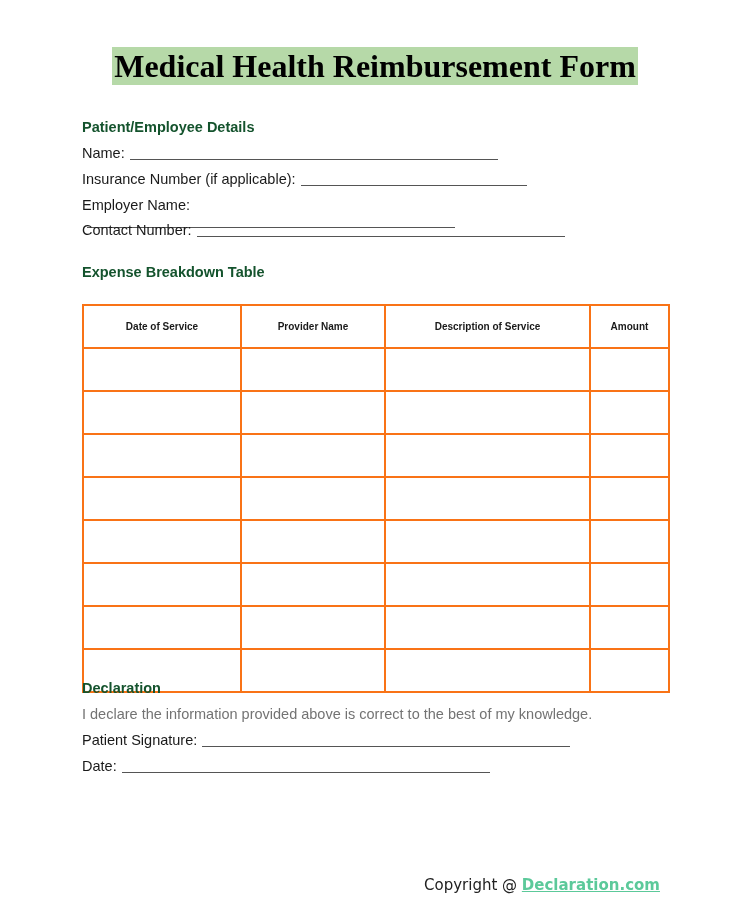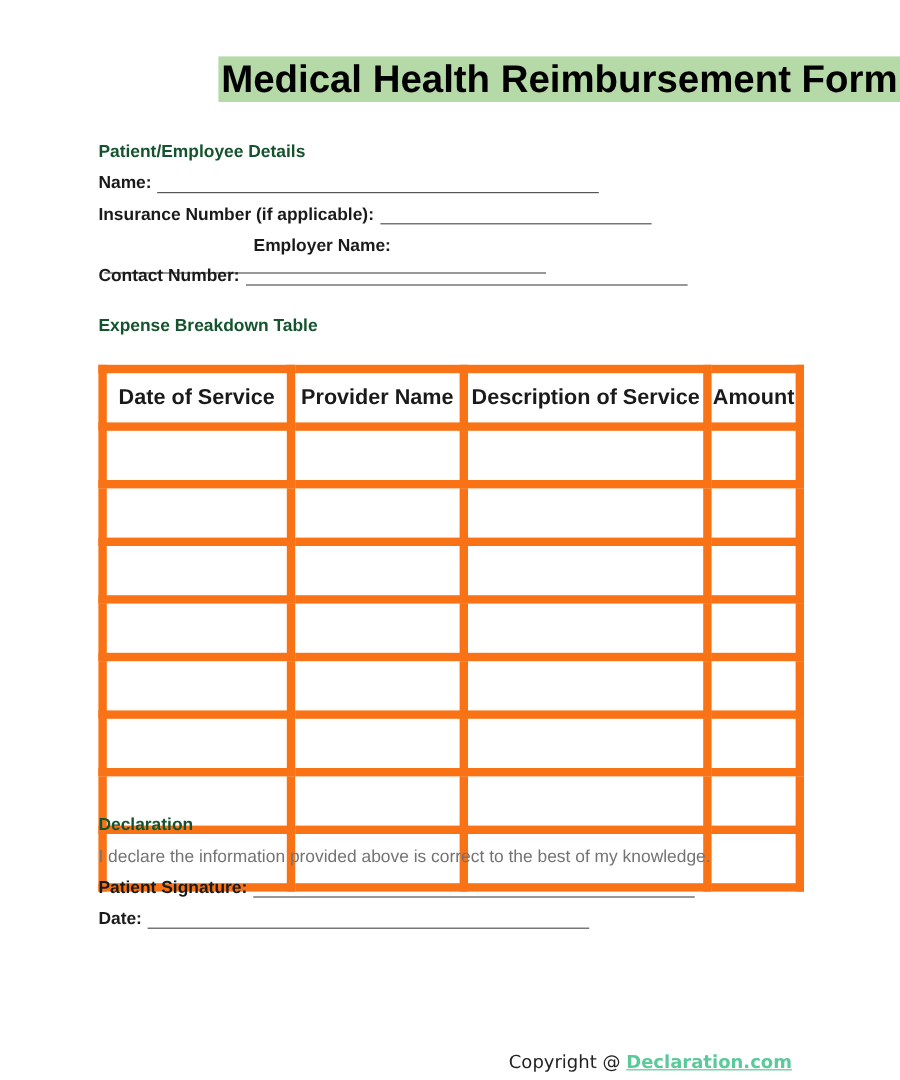--- a/index.html
+++ b/index.html
@@ -1,23 +1,23 @@
 <!DOCTYPE html>
 <html><head>
   <meta charset="utf-8">
   <style>
     html, body { margin: 0; padding: 0; background: #ffffff; }
     body { width: 750px; height: 900px; position: relative; font-family: "Liberation Sans", sans-serif; color: #111; }
-    .title-wrap { position: absolute; top: 47px; left: 0; width: 750px; text-align: right; }
+    .title-wrap { position: absolute; top: 47px; left: 0; width: 750px; text-align: center; font-family: Liberation Serif, serif; }
     .title { display: inline-block; background: #b6d9a8; font-size: 32px; font-weight: bold; padding: 1px 2px 1px 2px; line-height: 36px; color: #000; }
     .section-head { position: absolute; left: 82px; font-size: 14.5px; font-weight: bold; color: #14532d; }
-    .field { position: absolute; left: 82px; font-size: 14.5px; font-weight: bold; color: #1a1a1a; white-space: nowrap; display: flex; align-items: center; }
+    .field { position: absolute; left: 82px; font-size: 14.5px; font-weight: normal; color: #1a1a1a; white-space: nowrap; display: flex; align-items: flex-start; }
     .field .line { display: inline-block; border-bottom: 1px solid #555; height: 14px; margin-left: 5px; }
     table { position: absolute; left: 82px; top: 304px; border-collapse: collapse; width: 588px; }
-    td, th { border: 7px solid #f97316; font-size: 18px; margin-top: 36px; }
+    td, th { border: 2px solid #f97316; font-size: 10px; margin-top: 36px; }
     th { height: 39px; font-weight: bold; text-align: center; color: #1a1a1a; }
     td { height: 39px; }
     .decl-text { position: absolute; left: 82px; top: 706px; font-size: 14.5px; color: #737373; }
     .footer { position: absolute; top: 876px; left: 424px; font-size: 15px; color: #222; font-family: "DejaVu Sans", sans-serif; }
     .footer a { color: #5cc99a; font-weight: bold; text-decoration: underline; }
   </style>
 </head>
 <body>
 
 <div class="title-wrap">

